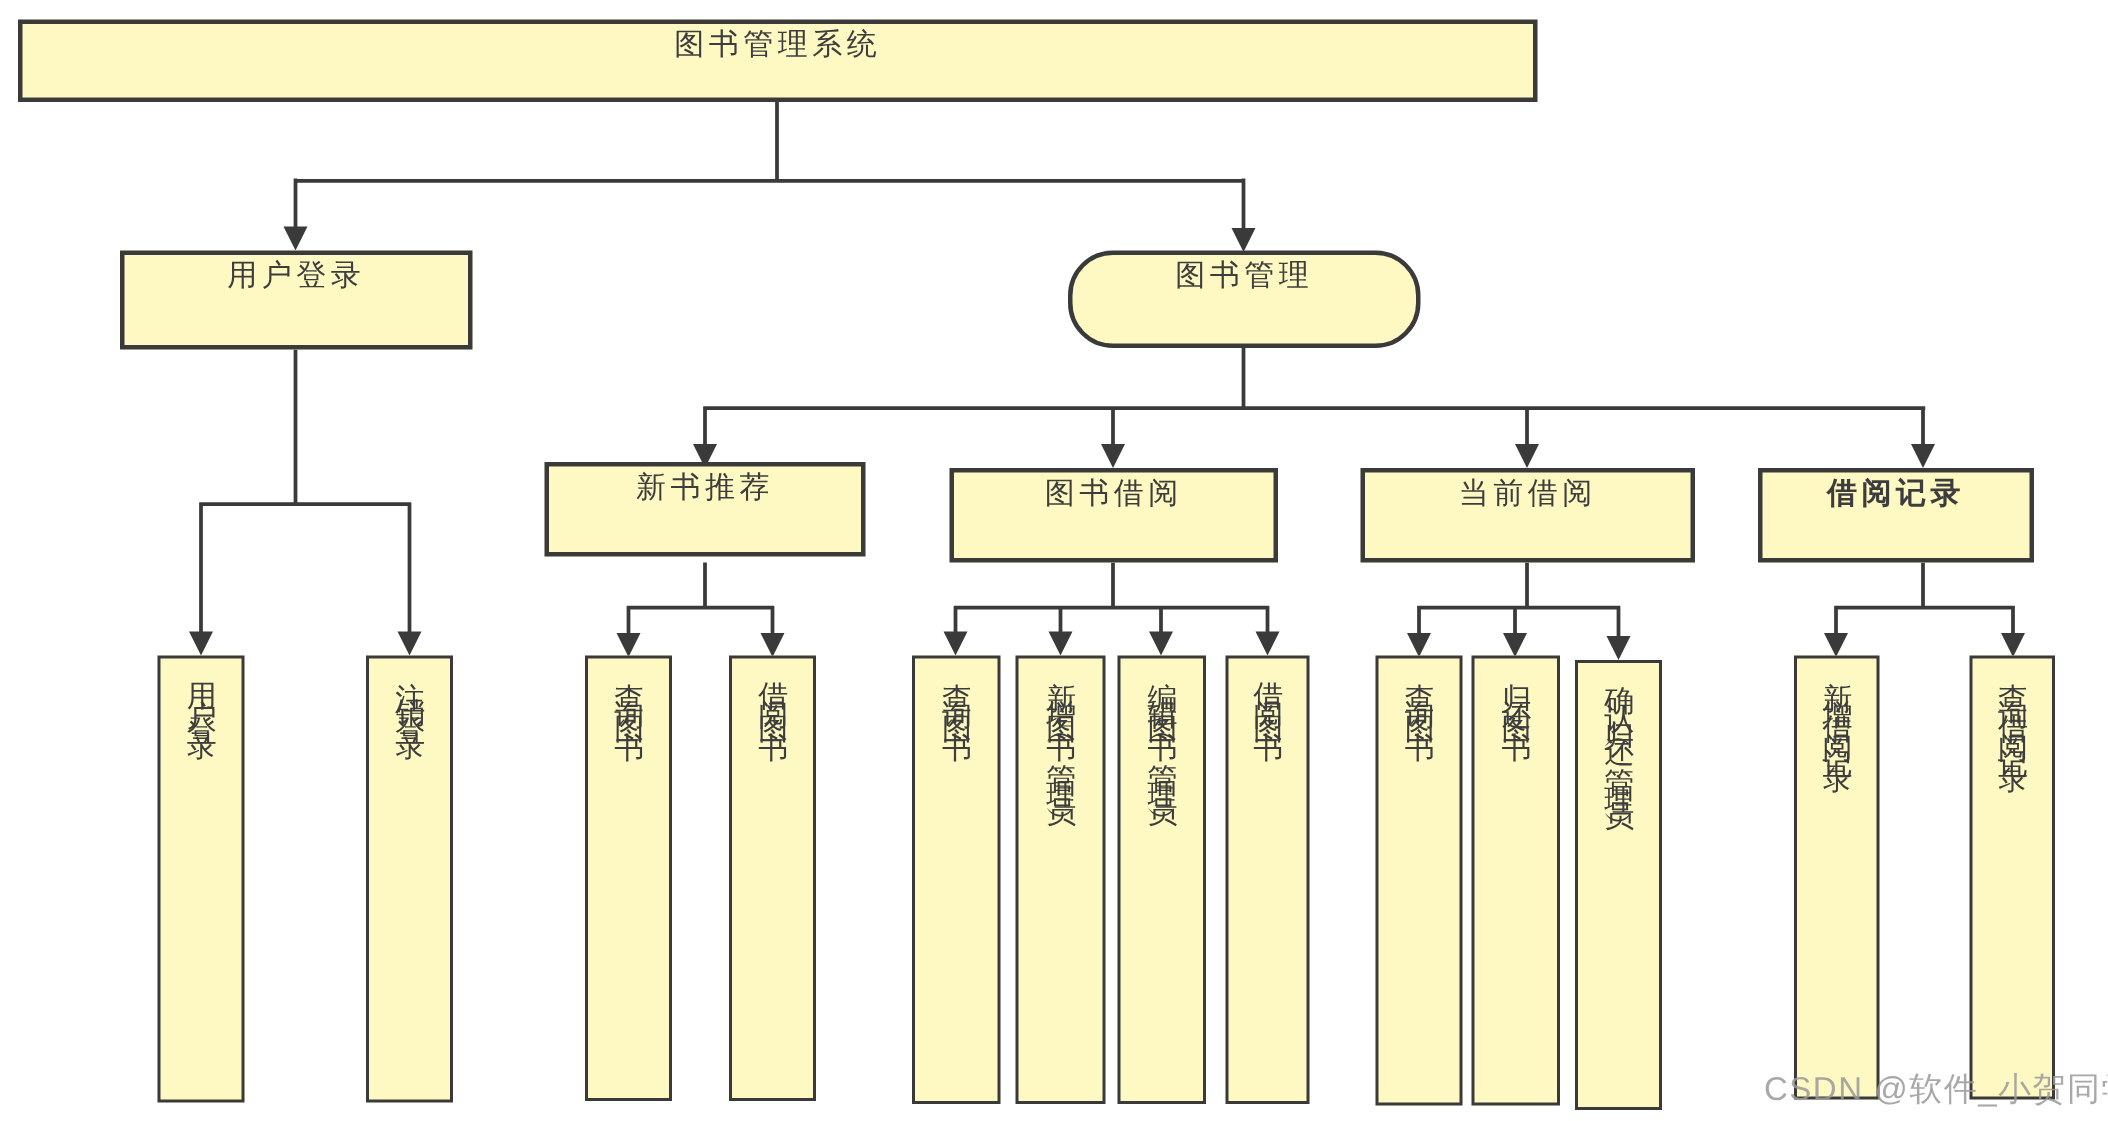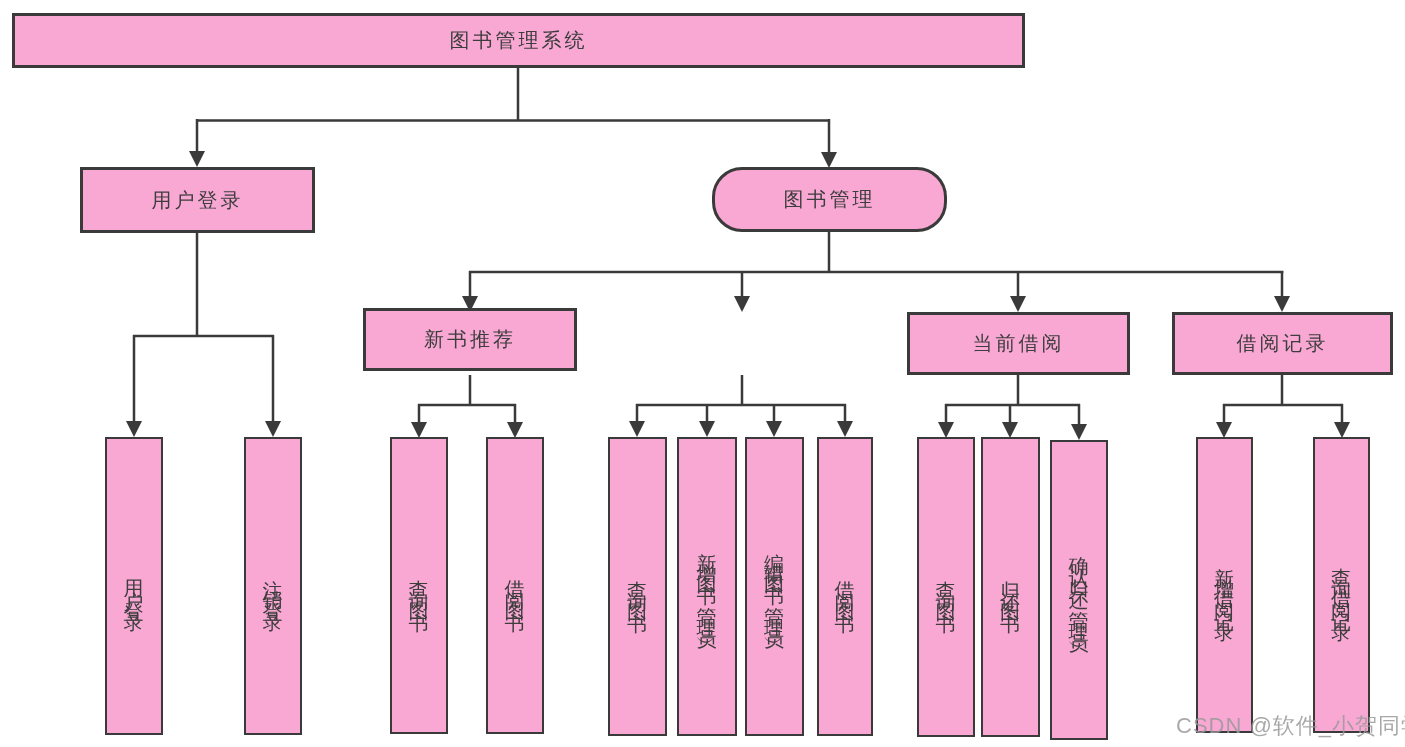--- a/index.html
+++ b/index.html
@@ -17,24 +17,23 @@
   }
   .connector-layer {
     position: absolute;
     left: 0; top: 0;
     width: 1405px;
     height: 747px;
   }
   .box {
     position: absolute;
     box-sizing: border-box;
-    background: #f9a8d4;
+    background: #fef9c3;
     border: 3px solid #3a3a3a;
     display: flex;
-    align-items: center;
     justify-content: center;
     color: #3d3d3d;
     z-index: 2;
   }
   .hlabel {
     font-size: 20px;
     letter-spacing: 3px;
     white-space: nowrap;
   }
   .leaf {
@@ -101,24 +100,27 @@
   <div class="box" style="left:80px; top:167px; width:235px; height:66px;">
     <span class="hlabel">用户登录</span>
   </div>
   <div class="box" style="left:712px; top:167px; width:235px; height:65px;border-radius:30px;">
     <span class="hlabel">图书管理</span>
   </div>
 
   <div class="box" style="left:363px; top:308px; width:214px; height:63px;">
     <span class="hlabel">新书推荐</span>
   </div>
+  <div class="box" style="left:633px; top:312px; width:219px; height:63px;">
+    <span class="hlabel">图书借阅</span>
+  </div>
   <div class="box" style="left:907px; top:312px; width:223px; height:63px;">
     <span class="hlabel">当前借阅</span>
   </div>
-  <div class="box" style="left:1172px; top:312px; width:221px; height:63px;">
+  <div class="box" style="left:1172px; top:312px; width:184px; height:63px;font-weight:bold;">
     <span class="hlabel">借阅记录</span>
   </div>
 
   <div class="box leaf" style="left:105px; top:437px; width:58px; height:298px;">
     <span class="vlabel">用户登录</span>
   </div>
   <div class="box leaf" style="left:244px; top:437px; width:58px; height:298px;">
     <span class="vlabel">注销登录</span>
   </div>
 

